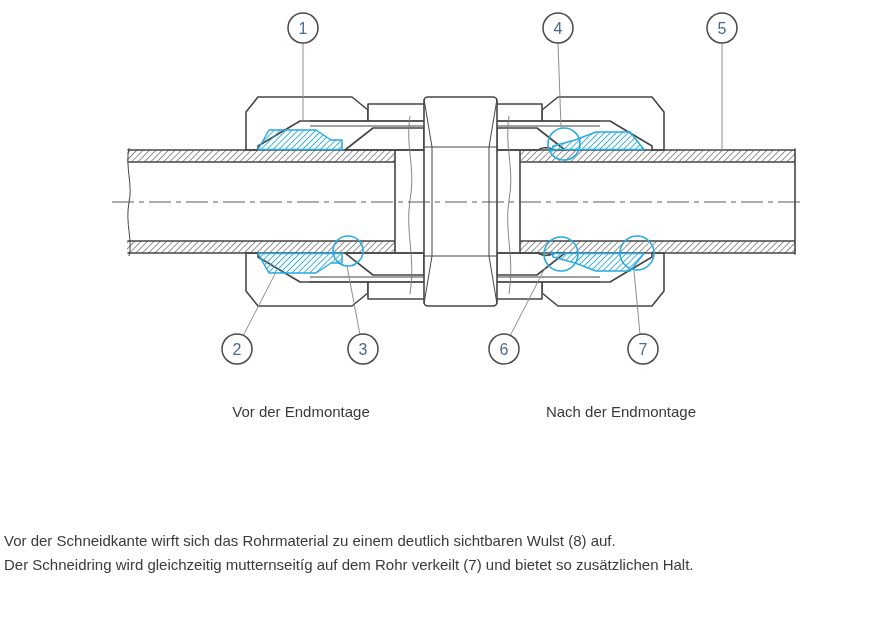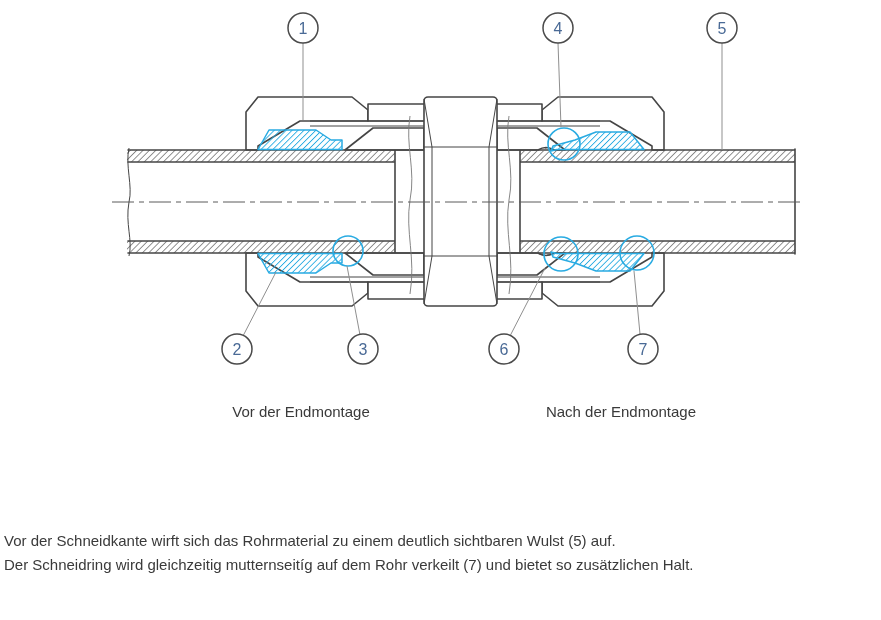--- a/index.html
+++ b/index.html
@@ -150,17 +150,17 @@
         <circle class="co-circle" cx="643" cy="349" r="15"></circle>
         <text class="co-num" x="643" y="349" text-anchor="middle" dominant-baseline="central">7</text>
       </g>
     </g>
 
     <text class="caption" x="301" y="417" text-anchor="middle">Vor der Endmontage</text>
     <text class="caption" x="621" y="417" text-anchor="middle">Nach der Endmontage</text>
   </svg>
 
   <div id="description">
-    <div>Vor der Schneidkante wirft sich das Rohrmaterial zu einem deutlich sichtbaren Wulst (5) auf.</div>
+    <div>Vor der Schneidkante wirft sich das Rohrmaterial zu einem deutlich sichtbaren Wulst (8) auf.</div>
     <div>Der Schneidring wird gleichzeitig mutternseitíg auf dem Rohr verkeilt (7) und bietet so zusätzlichen Halt.</div>
   </div>
 
 </div>
 
 </body></html>

